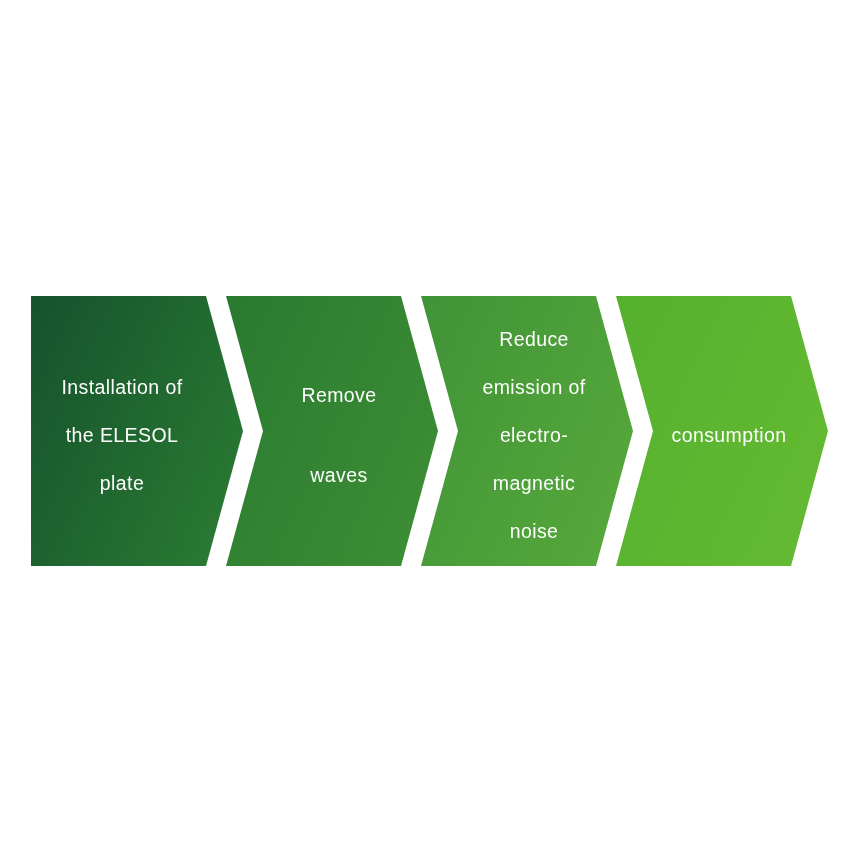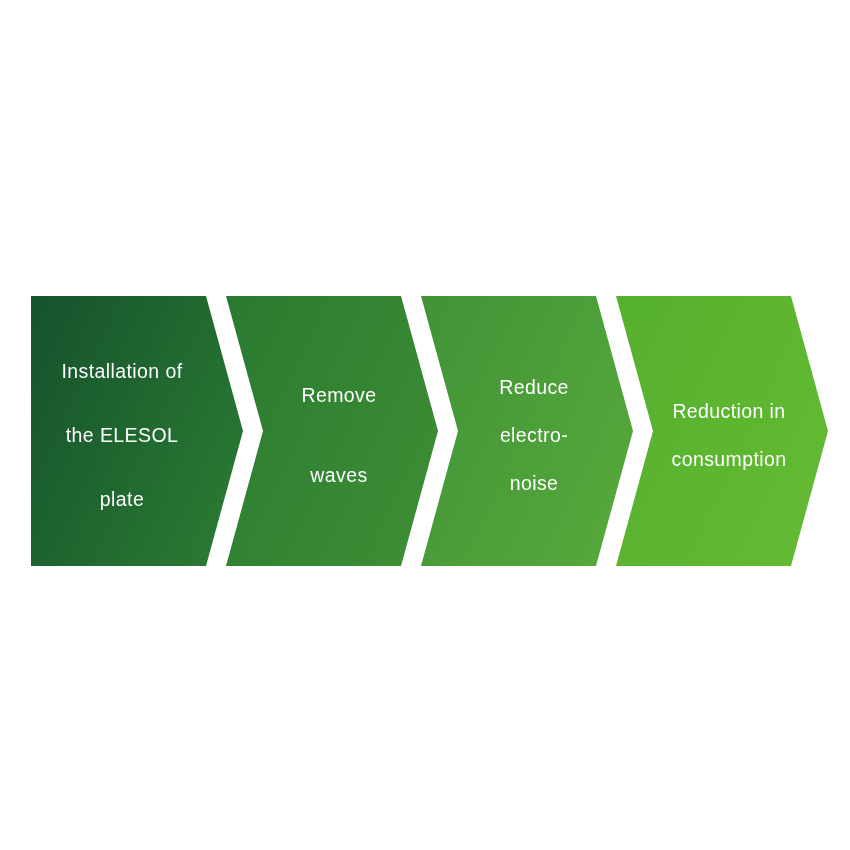--- a/index.html
+++ b/index.html
@@ -26,21 +26,20 @@
     align-items: center;
     text-align: center;
     box-sizing: border-box;
     color: #fdfdfd;
     padding-top: 8px;
   }
   
   .chevron.flat-left {
     clip-path: polygon(0 0, 175px 0, 212px 50%, 175px 100%, 0 100%);
     padding-right: 30px;
-    gap: 16px;
   }
   
   .chevron.notched {
     clip-path: polygon(0 0, 175px 0, 212px 50%, 175px 100%, 0 100%, 37px 50%);
     padding-left: 28px;
     padding-right: 14px;
   }
   .chevron .line {
     display: block;
     font-size: 19.5px;
@@ -65,22 +64,23 @@
     <span class="line">plate</span>
   </div>
 
   <div class="chevron notched step-2" style="background: linear-gradient(115deg, rgb(41, 122, 48), rgb(63, 143, 53)); color: rgb(253, 253, 253);">
     <span class="line">Remove</span>
     <span class="line">waves</span>
   </div>
 
   <div class="chevron notched step-3" style="background: linear-gradient(115deg, rgb(64, 147, 55), rgb(88, 170, 59)); color: rgb(253, 253, 253);">
     <span class="line">Reduce</span>
+    <span class="line">emission of</span>
     <span class="line">electro-</span>
+    <span class="line">magnetic</span>
     <span class="line">noise</span>
   </div>
 
   <div class="chevron notched step-4" style="background: linear-gradient(115deg, rgb(85, 176, 46), rgb(101, 187, 50)); color: rgb(253, 253, 253);">
-    <span class="line">Reduction in</span>
     <span class="line">consumption</span>
   </div>
 
 </div>
 
 </body></html>

